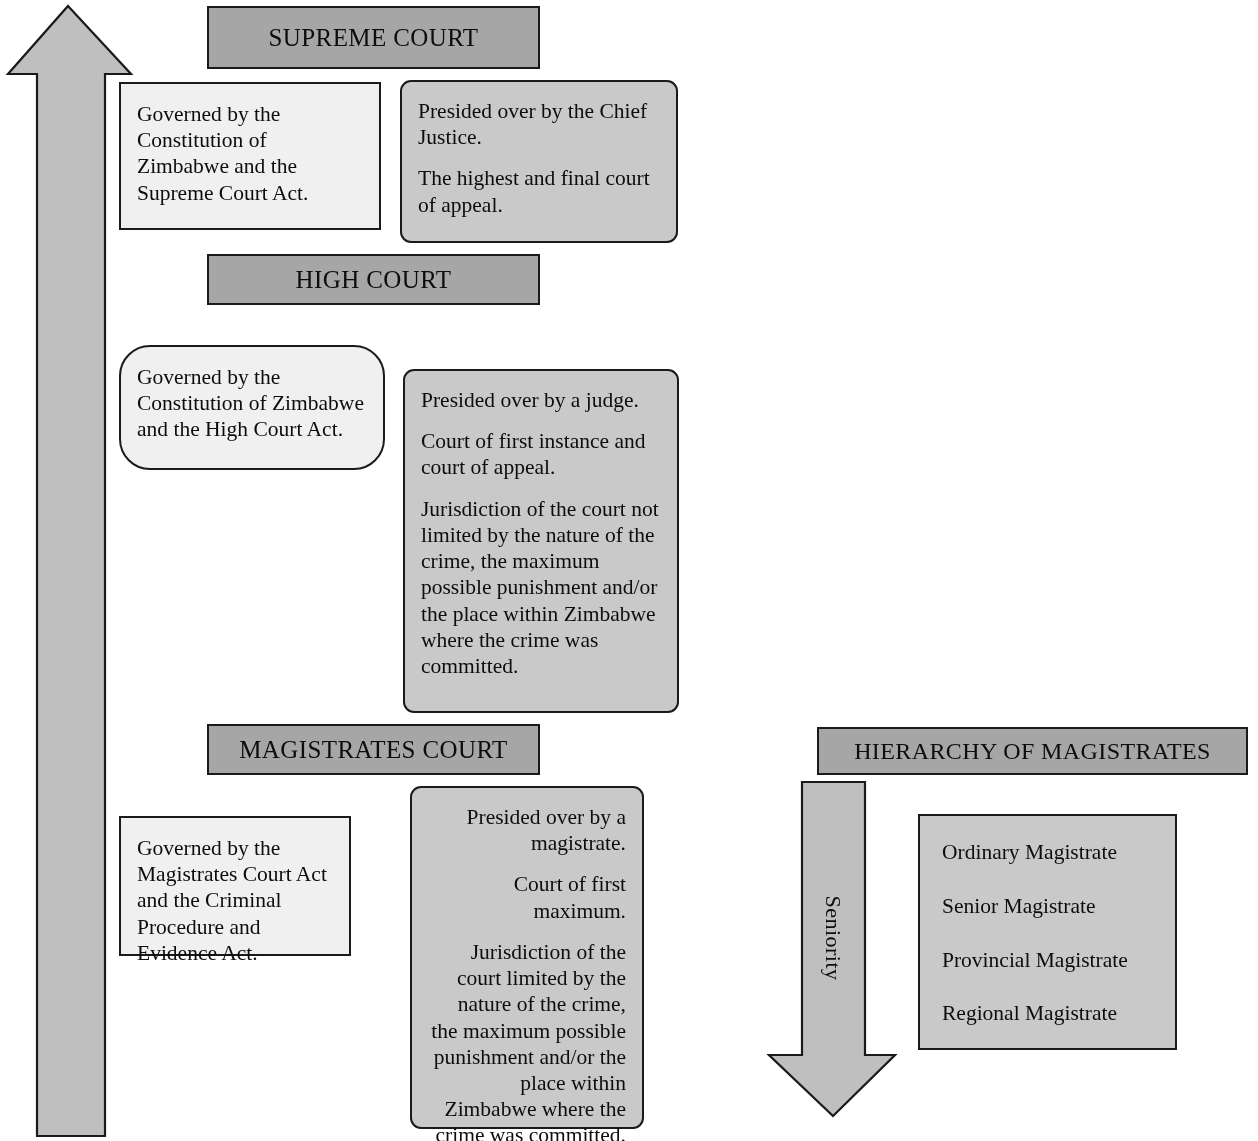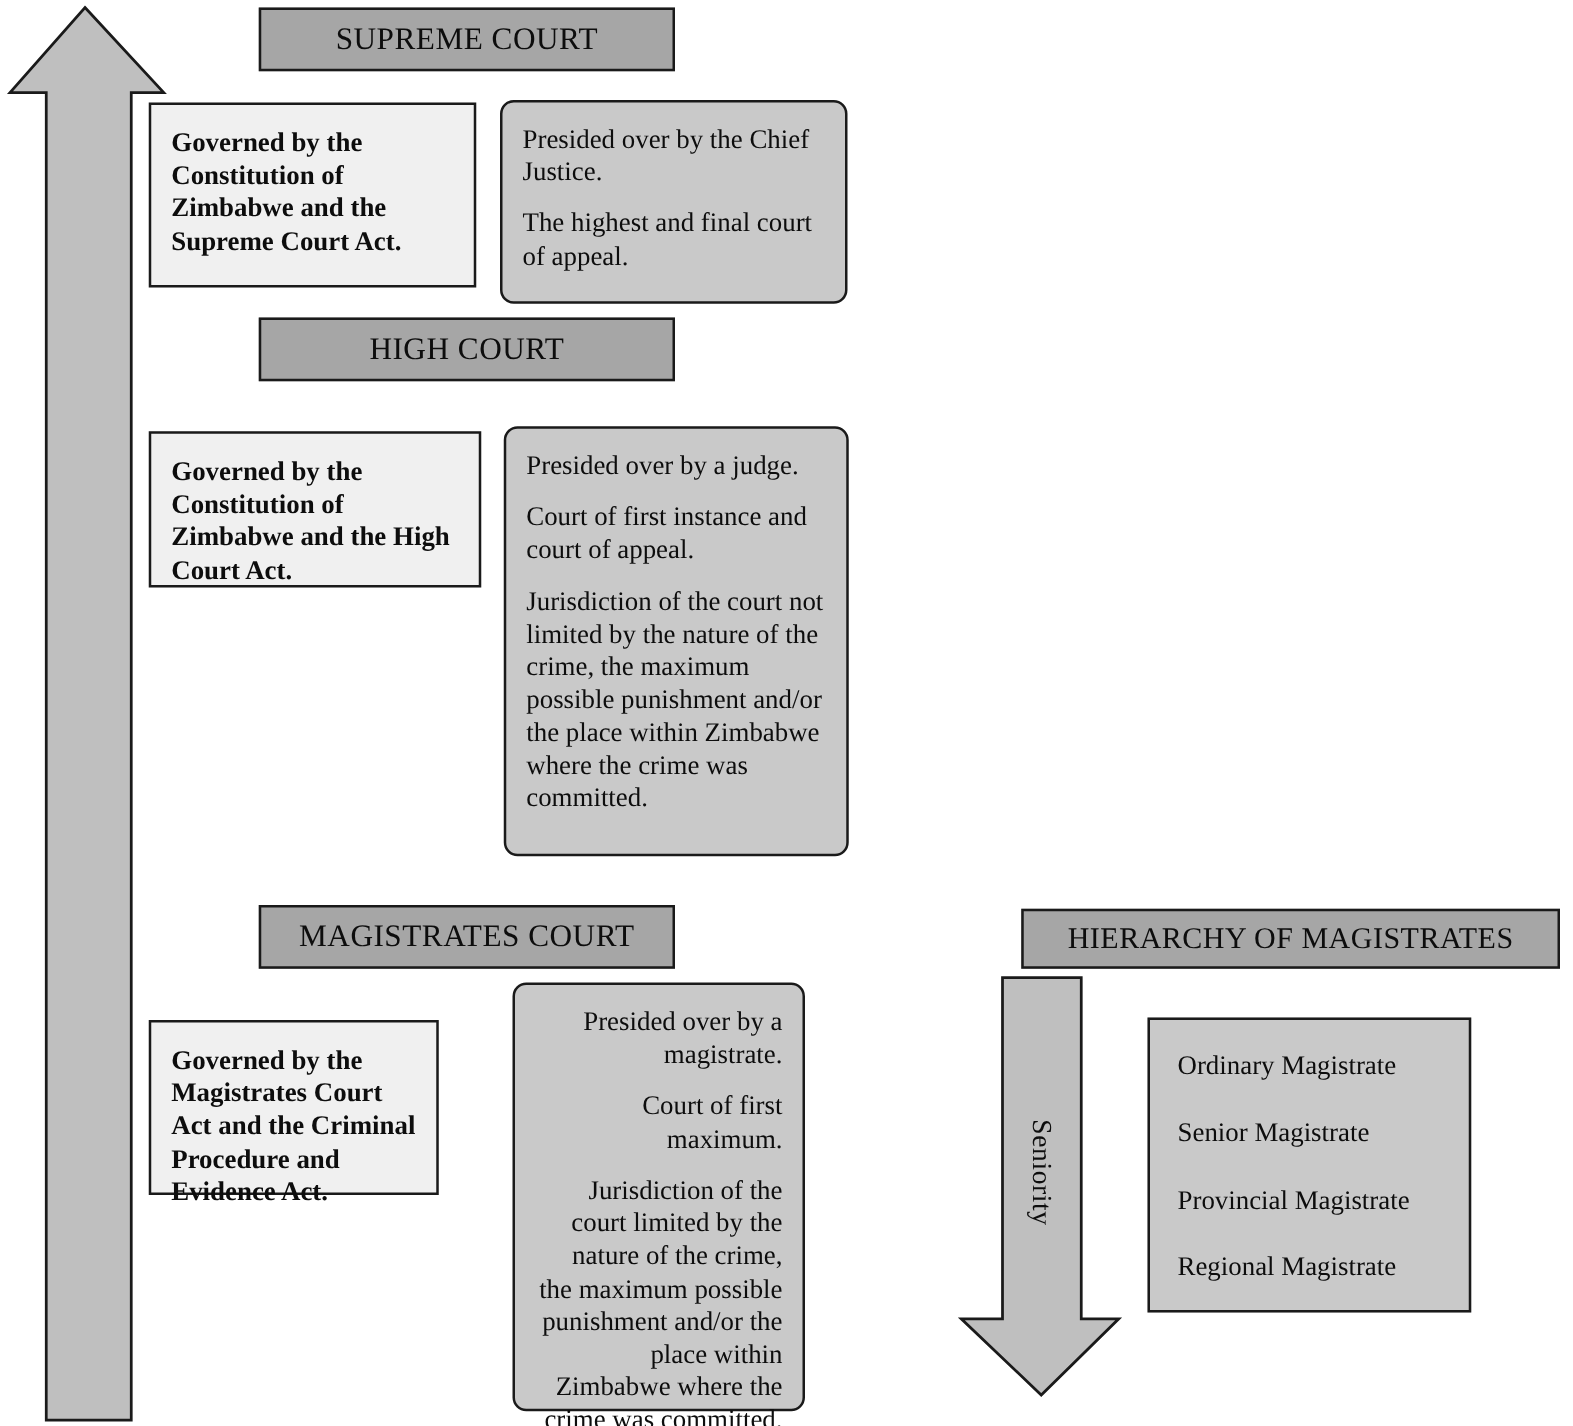--- a/index.html
+++ b/index.html
@@ -40,21 +40,21 @@
     padding: 16px 16px 10px 16px;
     border-radius: 11px;
   }
   .box p {
     margin: 0 0 15px 0;
     font-size: 21.5px;
     line-height: 1.22;
   }
   .box p:last-child { margin-bottom: 0; }
 
-  .tight p { margin-bottom: 0; line-height: 1.22; font-weight: bold; }
+  .tight p { margin-bottom: 0; line-height: 1.22; }
 
   
   .arrow-svg {
     position: absolute;
     overflow: visible;
   }
   .arrow-shape {
     fill: #bfbfbf;
     stroke: #1a1a1a;
     stroke-width: 2.2;
@@ -84,42 +84,42 @@
   }
   .mag-list div:last-child { margin-bottom: 0; }
 </style>
 </head>
 <body>
 
 <svg class="arrow-svg" style="left:0px; top:0px;" width="140" height="1141" viewBox="0 0 140 1141">
   <polygon class="arrow-shape" points="68,6 131,74 105,74 105,1136 37,1136 37,74 8,74"></polygon>
 </svg>
 
-<div class="box title-box" style="left:207px; top:6px; width:333px; height:51px;">
+<div class="box title-box" style="left:207px; top:6px; width:333px; height:63px;">
   <span>SUPREME COURT</span>
 </div>
 
 <div class="box light-box tight" style="left:119px; top:82px; width:262px; height:148px;">
   <p>Governed by the Constitution of Zimbabwe and the Supreme Court Act.</p>
 </div>
 
 <div class="box grey-box" style="left:400px; top:80px; width:278px; height:163px;">
   <p>Presided over by the Chief Justice.</p>
   <p>The highest and final court of appeal.</p>
 </div>
 
 <div class="box title-box" style="left:207px; top:254px; width:333px; height:51px;">
   <span>HIGH COURT</span>
 </div>
 
-<div class="box light-box tight" style="left:119px; top:345px; width:266px; height:125px;">
+<div class="box light-box tight" style="left:119px; top:345px; width:266px; height:125px;border-radius:31px;">
   <p>Governed by the Constitution of Zimbabwe and the High Court Act.</p>
 </div>
 
-<div class="box grey-box" style="left:403px; top:341px; width:276px; height:344px;">
+<div class="box grey-box" style="left:403px; top:369px; width:276px; height:344px;">
   <p>Presided over by a  judge.</p>
   <p>Court of first instance and court of appeal.</p>
   <p>Jurisdiction of the court not limited by the nature of the crime, the maximum possible punishment and/or the place within Zimbabwe where the crime was committed.</p>
 </div>
 
 <div class="box title-box" style="left:207px; top:724px; width:333px; height:51px;">
   <span>MAGISTRATES COURT</span>
 </div>
 
 <div class="box light-box tight" style="left:119px; top:805px; width:232px; height:140px;margin-top:11px;">

